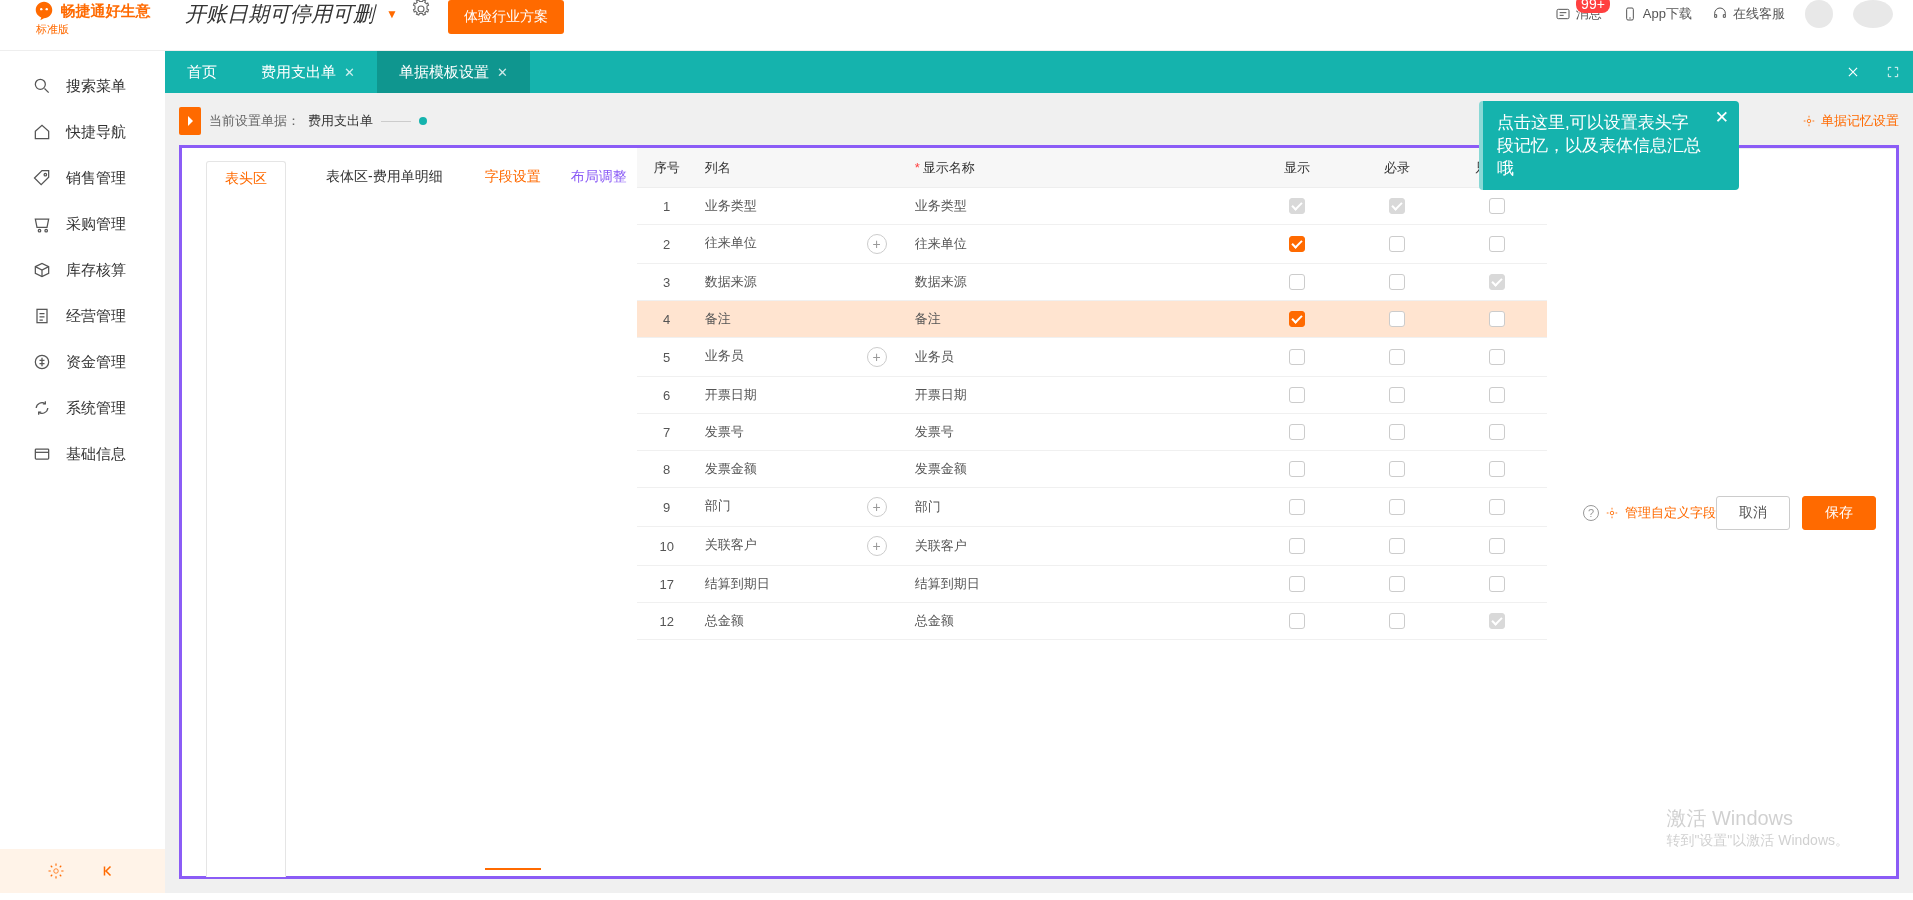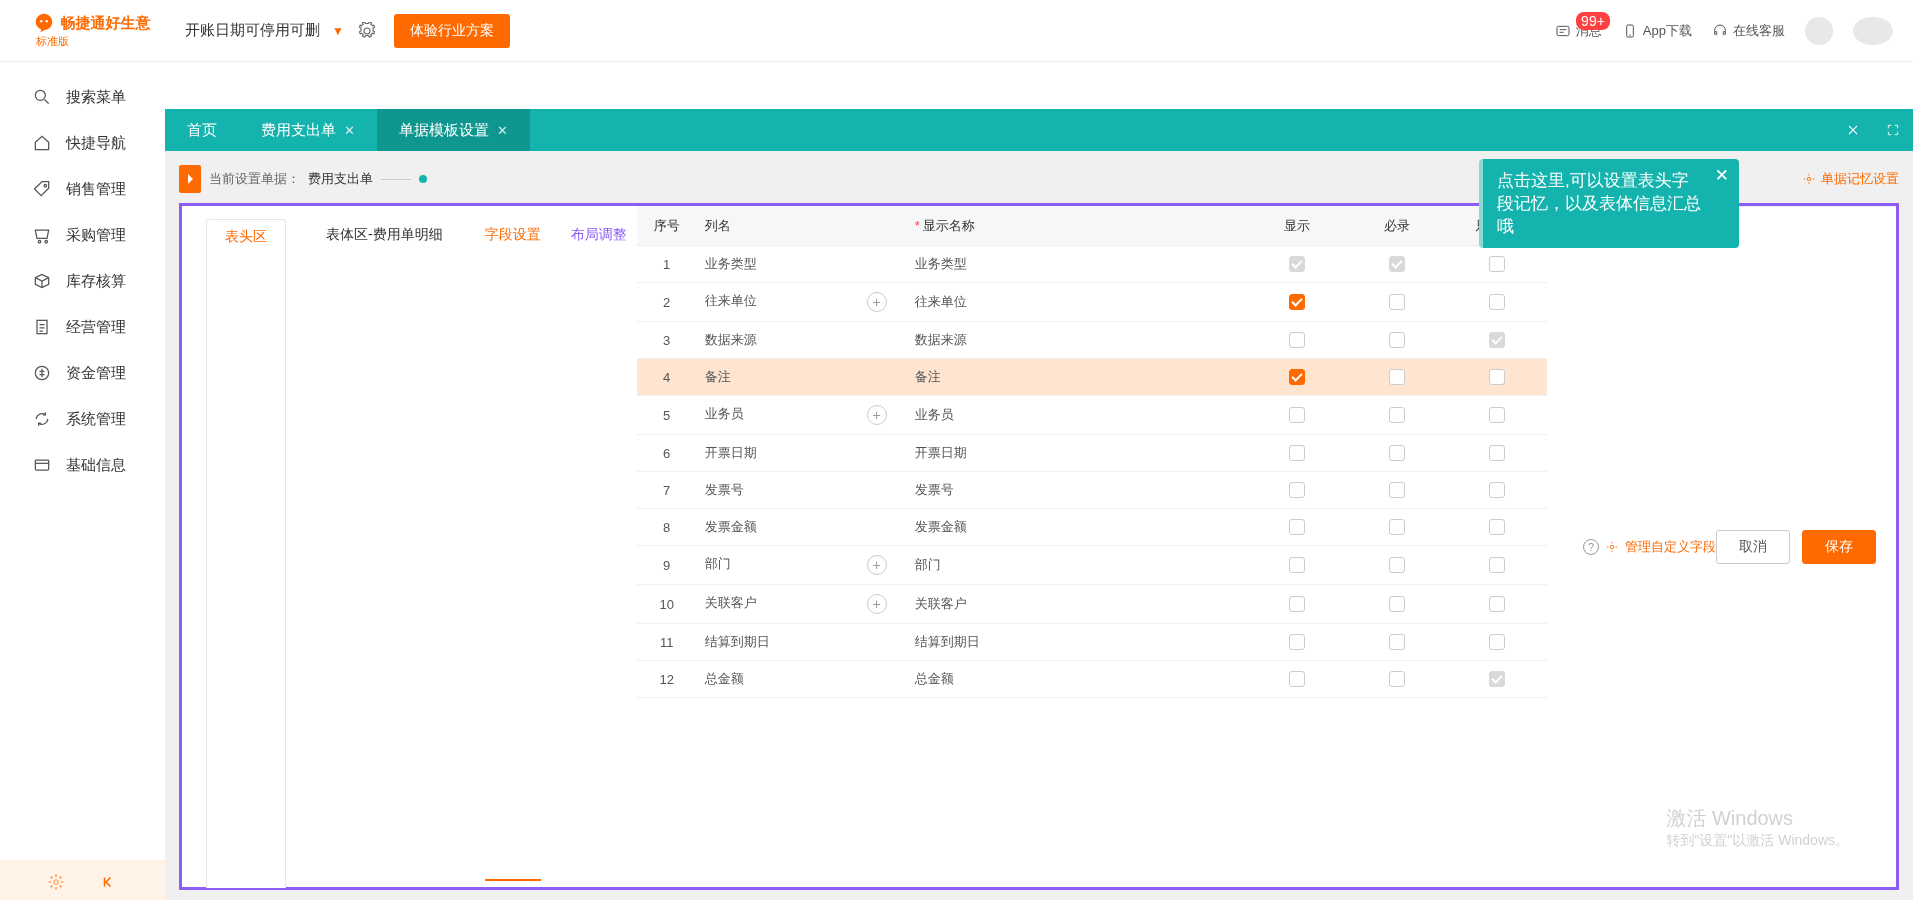--- a/index.html
+++ b/index.html
@@ -1,43 +1,43 @@
 <!DOCTYPE html>
 <html><head>
 <meta charset="utf-8">
 <style>
 * { margin: 0; padding: 0; box-sizing: border-box; }
 body { font-family: "Microsoft YaHei", Arial, sans-serif;411782 width: 1913px; height: 900px; overflow: hidden; font-size: 14px; color: #333; background: #fff; }
 
 
-.header { height: 62px; display: flex; align-items: center; padding: 0 20px 0 0; border-bottom: 1px solid #eee; }
+.header { height: 51px; display: flex; align-items: flex-start; padding: 0 20px 0 0; border-bottom: 1px solid #eee; }
 .logo-area { width: 165px; display: flex; flex-direction: column; align-items: center; padding-left: 18px; }
 .logo-row { display: flex; align-items: center; gap: 6px; }
 .logo-icon { width: 22px; height: 22px; }
 .logo-text { color: #ff6a00; font-weight: bold; font-size: 15px; }
 .logo-sub { color: #ff6a00; font-size: 11px; align-self: flex-start; margin-left: 18px; }
 .title-sel { display: flex; align-items: center; gap: 12px; margin-left: 20px; }
-.title-text { font-size: 15px; color: #333; }
+.title-text { font-size: 21px; color: #333; font-style: italic; }
 .chev { color: #ff6a00; font-size: 12px; }
 .gear { color: #666; width: 18px; height: 18px; }
 .btn-primary { background: #ff6a00; color: #fff; border: none; padding: 8px 16px; border-radius: 3px; font-size: 14px; cursor: pointer; margin-left: 18px; }
 .header-right { margin-left: auto; display: flex; align-items: center; gap: 20px; }
 .hr-item { display: flex; align-items: center; gap: 5px; color: #555; font-size: 13px; cursor: pointer; position: relative; }
 .badge { position: absolute; top: -10px; right: -8px; background: #ff4040; color: #fff; font-size: 14px; padding: 1px 5px; border-radius: 8px; }
 .avatar { width: 28px; height: 28px; border-radius: 50%; background: #e8e8e8; }
 
 
 .body { display: flex; height: calc(100% - 58px); }
 .sidebar { width: 165px; background: #fff; padding-top: 12px; display: flex; flex-direction: column; }
 .side-item { display: flex; align-items: center; gap: 14px; padding: 13px 0 13px 32px; color: #333; cursor: pointer; font-size: 15px; }
 .side-icon { width: 20px; height: 20px; stroke: #555; fill: none; stroke-width: 1.5; }
 .side-foot { margin-top: auto; background: #fff3e8; height: 44px; display: flex; align-items: center; justify-content: space-around; padding: 0 30px; }
 .side-foot svg { stroke: #ff6a00; fill: none; }
 
-.main { flex: 1; display: flex; flex-direction: column; background: #f0f0f0; min-width: 0; margin-top: 47px; }
+.main { flex: 1; display: flex; flex-direction: column; background: #f0f0f0; min-width: 0; }
 
 
 .tabbar { background: #15b3ad; height: 42px; display: flex; align-items: stretch; }
 .tab { padding: 0 22px; display: flex; align-items: center; gap: 8px; color: #fff; cursor: pointer; font-size: 15px; }
 .tab.active { background: #0f968f; }
 .tab-x { font-size: 13px; opacity: .8; }
 .tabbar-right { margin-left: auto; display: flex; align-items: center; }
 .tab-close, .tab-full { width: 40px; display: flex; align-items: center; justify-content: center; cursor: pointer; }
 
 
@@ -379,21 +379,21 @@
                 </tr>
                 <tr>
                   <td class="c">10</td>
                   <td>关联客户<span class="plus-btn">+</span></td>
                   <td>关联客户</td>
                   <td class="c"><span class="cb"></span></td>
                   <td class="c"><span class="cb"></span></td>
                   <td class="c"><span class="cb"></span></td>
                 </tr>
                 <tr>
-                  <td class="c">11</td>
+                  <td class="c">17</td>
                   <td>结算到期日</td>
                   <td>结算到期日</td>
                   <td class="c"><span class="cb"></span></td>
                   <td class="c"><span class="cb"></span></td>
                   <td class="c"><span class="cb"></span></td>
                 </tr>
                 <tr>
                   <td class="c">12</td>
                   <td>总金额</td>
                   <td>总金额</td>

